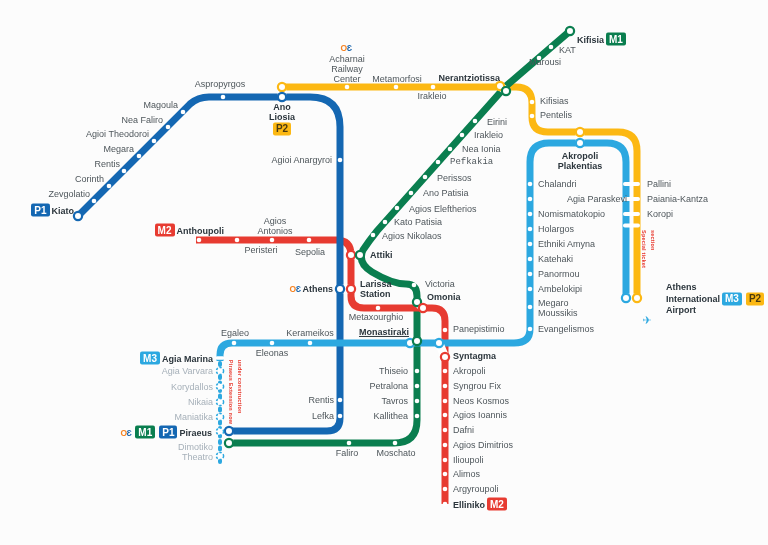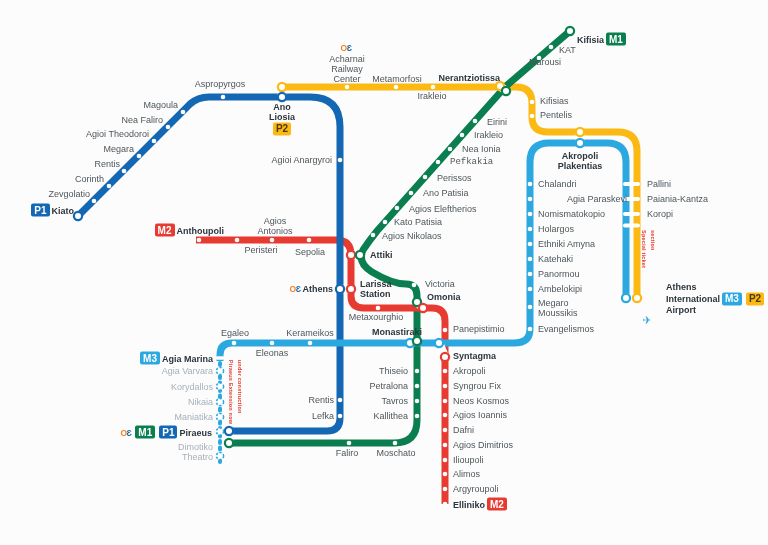--- a/index.html
+++ b/index.html
@@ -260,21 +260,21 @@
       </div>
       <div class="lbl b" style="top: 255px; left: 370px; transform: translateY(-50%); text-align: center;">
         <div><span>Attiki</span></div>
       </div>
       <div class="lbl" style="top: 284px; left: 425px; transform: translateY(-50%);">
         <div><span>Victoria</span></div>
       </div>
       <div class="lbl b" style="top: 297px; left: 427px; transform: translateY(-50%);">
         <div><span>Omonia</span></div>
       </div>
-      <div class="lbl b" style="top: 332px; right: 346px; text-align: left; transform: translateY(-50%);">
+      <div class="lbl b" style="top: 332px; right: 359px; text-align: left; transform: translateY(-50%); text-decoration: underline;">
         <div><span>Monastiraki</span></div>
       </div>
       <div class="lbl" style="top: 371px; right: 360px; text-align: right; transform: translateY(-50%);">
         <div><span>Thiseio</span></div>
       </div>
       <div class="lbl" style="top: 386px; right: 360px; text-align: right; transform: translateY(-50%);">
         <div><span>Petralona</span></div>
       </div>
       <div class="lbl" style="top: 401px; right: 360px; text-align: center; transform: translateY(-50%);">
         <div><span>Tavros</span></div>

